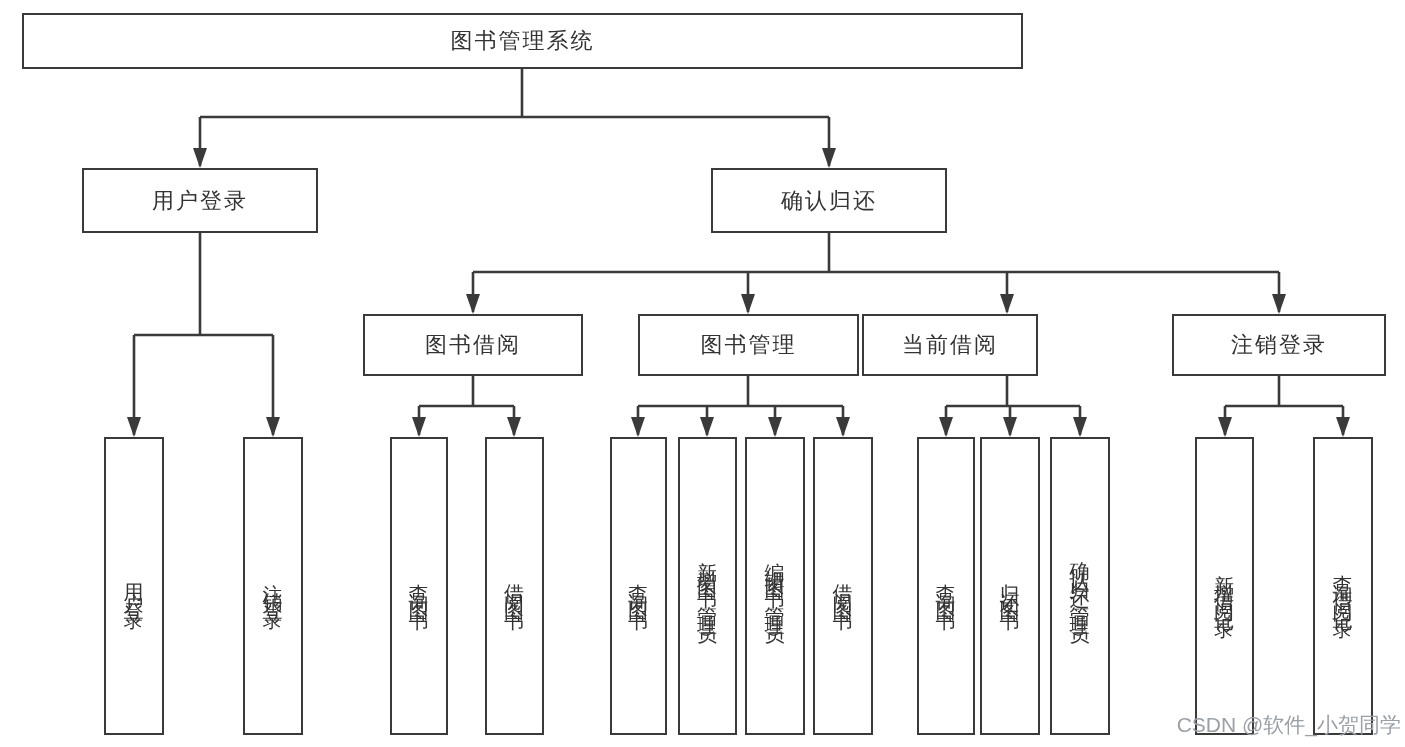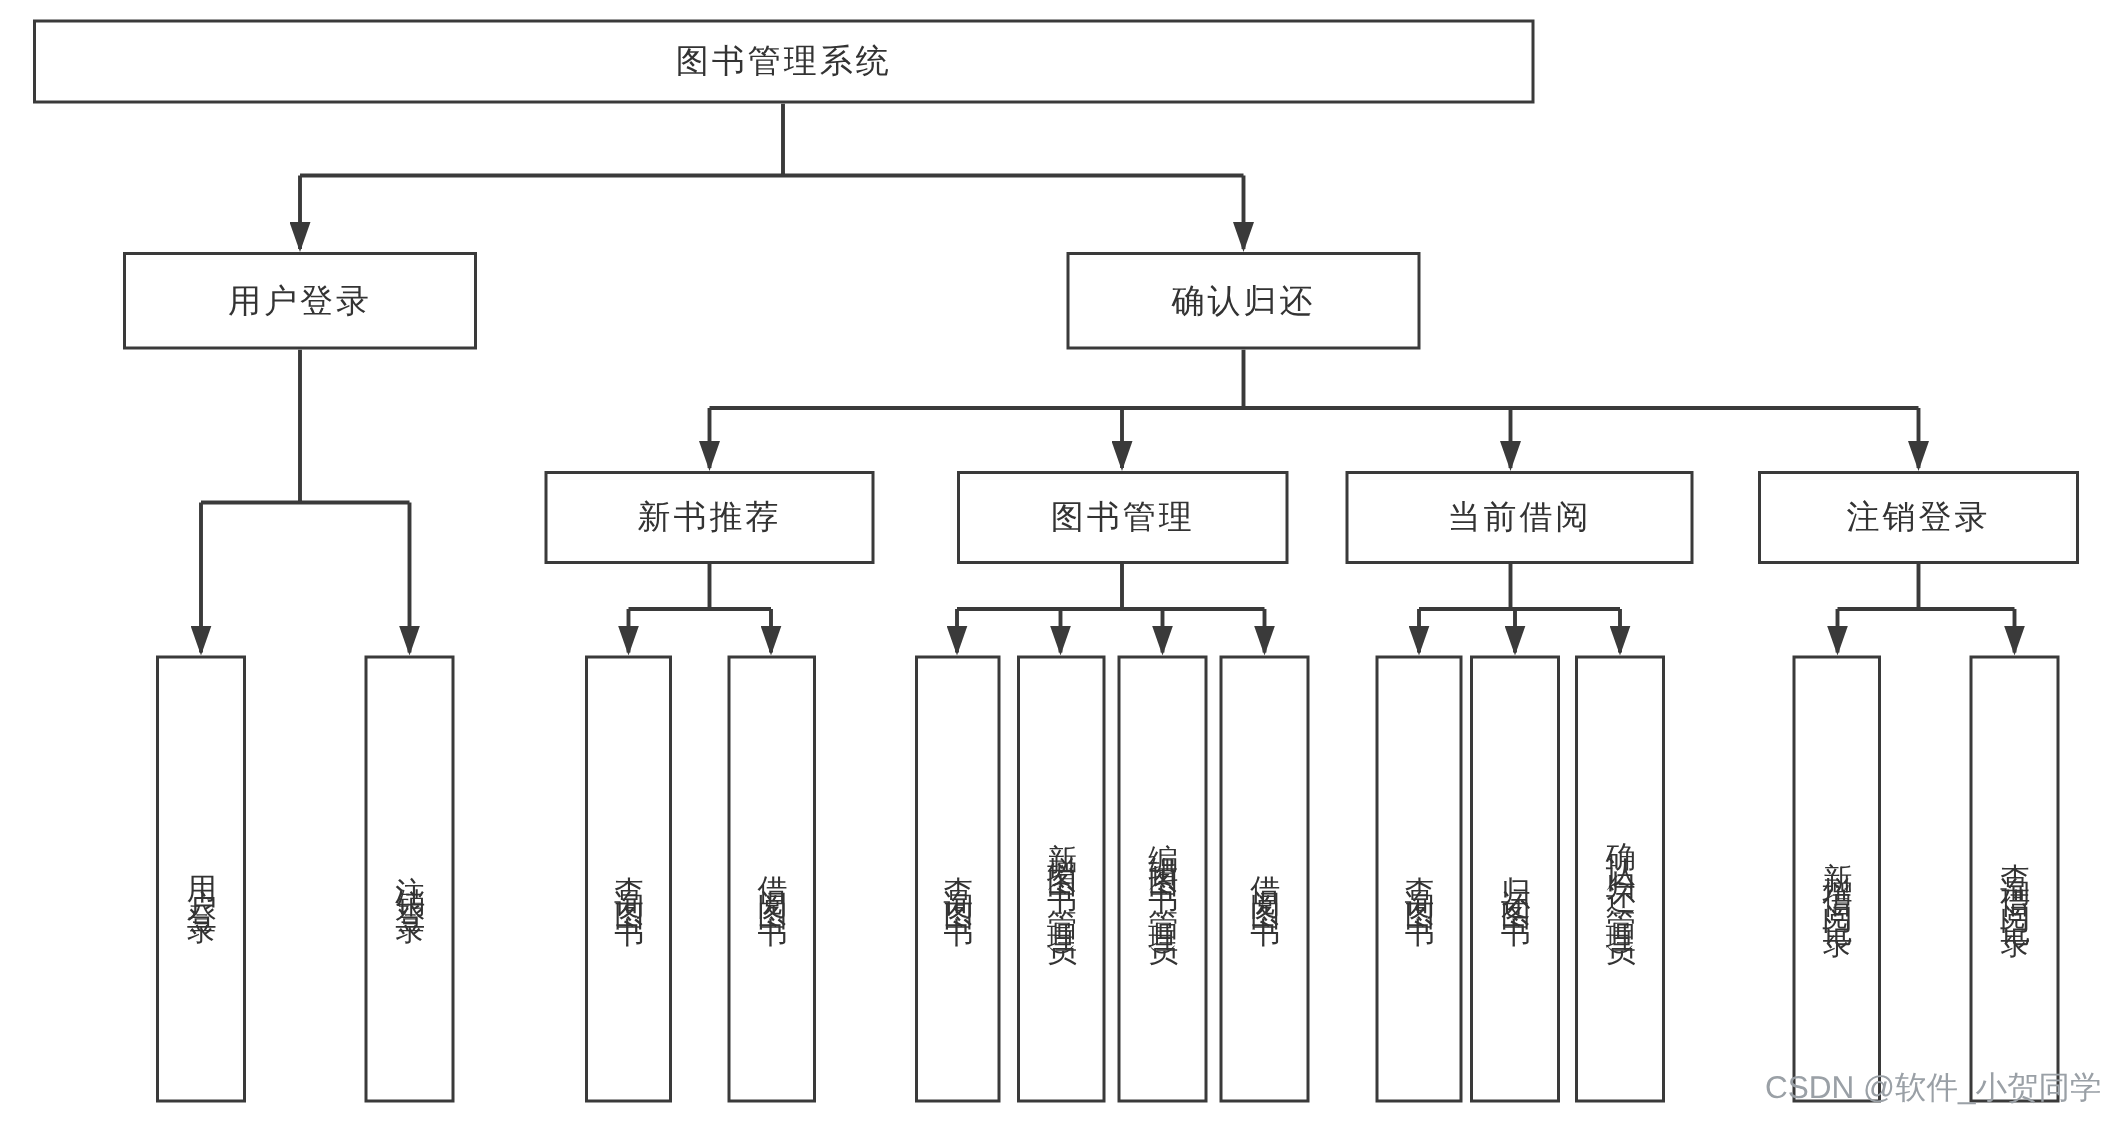--- a/index.html
+++ b/index.html
@@ -98,23 +98,23 @@
     <line x1="1225" y1="406" x2="1225" y2="435" marker-end="url(#arrow)"></line>
     <line x1="1343" y1="406" x2="1343" y2="435" marker-end="url(#arrow)"></line>
   </g>
 </svg>
 
 <div class="box h" style="left:22px;top:13px;width:1001px;height:56px">图书管理系统</div>
 
 <div class="box h" style="left:82px;top:168px;width:236px;height:65px">用户登录</div>
 <div class="box h" style="left:711px;top:168px;width:236px;height:65px">确认归还</div>
 
-<div class="box h" style="left:363px;top:314px;width:220px;height:62px">新书推荐</div>
+<div class="box h" style="left:363px;top:314px;width:220px;height:62px">图书借阅</div>
 <div class="box h" style="left:638px;top:314px;width:221px;height:62px">图书管理</div>
-<div class="box h" style="left:897px;top:314px;width:232px;height:62px">当前借阅</div>
+<div class="box h" style="left:862px;top:314px;width:176px;height:62px">当前借阅</div>
 <div class="box h" style="left:1172px;top:314px;width:214px;height:62px">注销登录</div>
 
 <div class="box v" style="left:104px;top:437px;width:60px;height:298px">用户登录</div>
 <div class="box v" style="left:243px;top:437px;width:60px;height:298px">注销登录</div>
 
 <div class="box v" style="left:390px;top:437px;width:58px;height:298px">查询图书</div>
 <div class="box v" style="left:485px;top:437px;width:59px;height:298px">借阅图书</div>
 
 <div class="box v" style="left:610px;top:437px;width:57px;height:298px">查询图书</div>
 <div class="box v" style="left:678px;top:437px;width:59px;height:298px">新增图书（管理员）</div>

